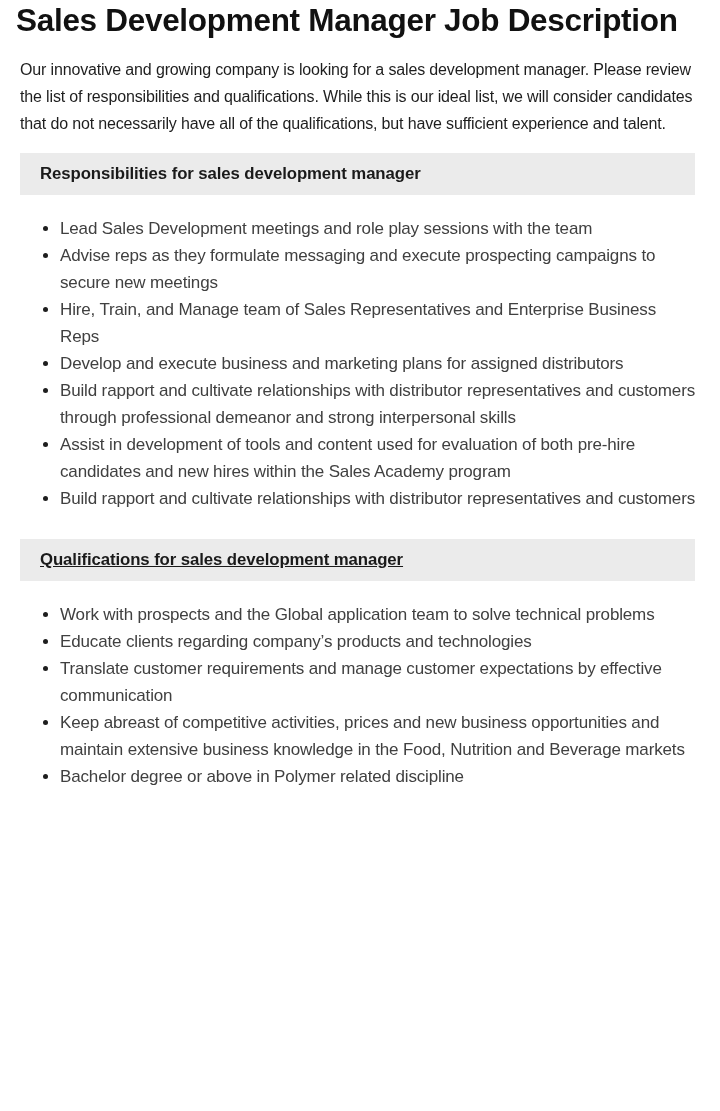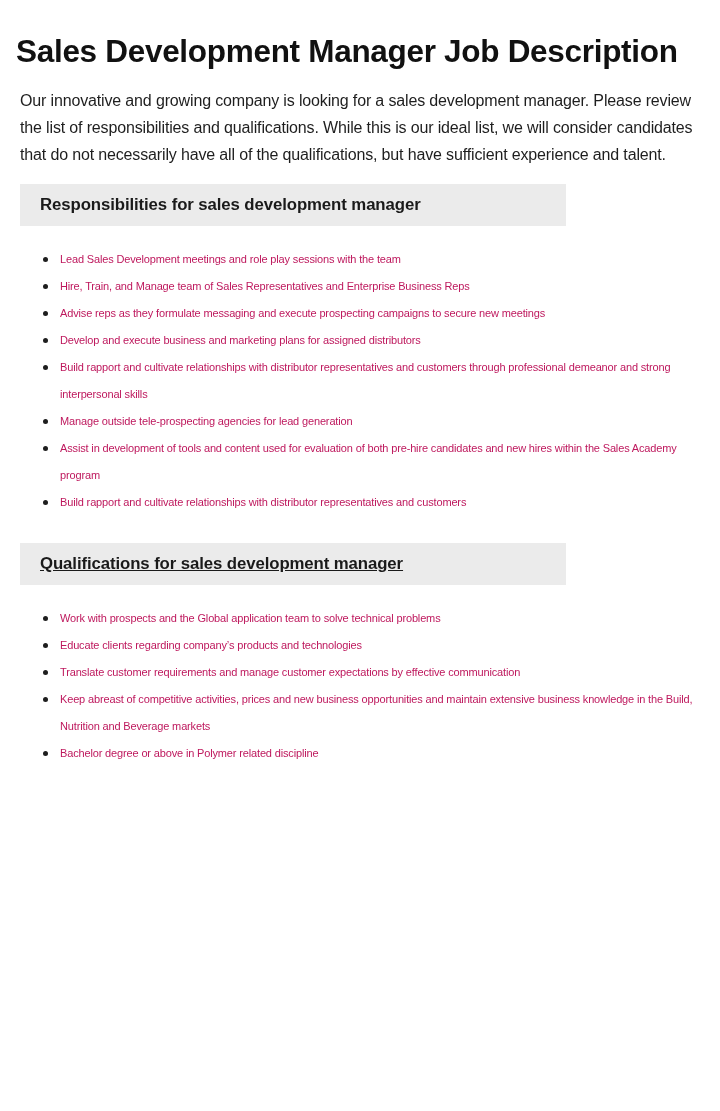--- a/index.html
+++ b/index.html
@@ -18,62 +18,62 @@
       padding: 0 20px 0 20px;
       box-sizing: border-box;
       width: 720px;
     }
     .title {
       font-family: "Liberation Sans", "DejaVu Sans", sans-serif;
       font-weight: bold;
       font-size: 31.5px;
       letter-spacing: -0.3px;
       color: #111111;
-      margin: 16px;
-      padding-top: 15px;
+      margin: 0;
+      padding-top: 0;
       padding-left: 0;
       margin-left: -4px;
       line-height: 40px;
       white-space: nowrap;
     }
     .intro {
       margin: 16px 0 0 0;
       font-size: 16px;
       line-height: 27px;
       color: #1e1e1e;
       letter-spacing: -0.15px;
     }
     .section-header {
       margin-top: 16px;
       background: #ebebeb;
       height: 42px;
-      width: 546px;
+      width: 675px;
       box-sizing: border-box;
       padding-left: 20px;
       display: flex;
       align-items: center;
       font-weight: bold;
       font-size: 16.8px;
       color: #1a1a1a;
       letter-spacing: -0.1px;
     }
     .section-header.second {
       margin-top: 27px;
       text-decoration: underline;
     }
     ul.items {
       list-style: none;
       margin: 20px 0 0 0;
       padding: 0 0 0 40px;
     }
     ul.items li {
       position: relative;
-      font-size: 11px;
+      font-size: 17px;
       line-height: 27px;
-      color: #be185d;
+      color: #404040;
       letter-spacing: -0.15px;
       padding-right: 2px;
     }
     ul.items li::before {
       content: "";
       position: absolute;
       left: -17px;
       top: 11px;
       width: 5px;
       height: 5px;
@@ -84,30 +84,29 @@
 </head>
 <body>
 
 <div class="page">
   <h1 class="title">Sales Development Manager Job Description</h1>
   <p class="intro">Our innovative and growing company is looking for a sales development manager. Please review the list of responsibilities and qualifications. While this is our ideal list, we will consider candidates that do not necessarily have all of the qualifications, but have sufficient experience and talent.</p>
 
   <div class="section-header">Responsibilities for sales development manager</div>
   <ul class="items">
     <li>Lead Sales Development meetings and role play sessions with the team</li>
+    <li>Advise reps as they formulate messaging and execute prospecting campaigns to secure new meetings</li>
     <li>Hire, Train, and Manage team of Sales Representatives and Enterprise Business Reps</li>
-    <li>Advise reps as they formulate messaging and execute prospecting campaigns to secure new meetings</li>
     <li>Develop and execute business and marketing plans for assigned distributors</li>
     <li>Build rapport and cultivate relationships with distributor representatives and customers through professional demeanor and strong interpersonal skills</li>
-    <li>Manage outside tele-prospecting agencies for lead generation</li>
     <li>Assist in development of tools and content used for evaluation of both pre-hire candidates and new hires within the Sales Academy program</li>
     <li>Build rapport and cultivate relationships with distributor representatives and customers</li>
   </ul>
 
   <div class="section-header second">Qualifications for sales development manager</div>
   <ul class="items">
     <li>Work with prospects and the Global application team to solve technical problems</li>
     <li>Educate clients regarding company’s products and technologies</li>
     <li>Translate customer requirements and manage customer expectations by effective communication</li>
-    <li>Keep abreast of competitive activities, prices and new business opportunities and maintain extensive business knowledge in the Build, Nutrition and Beverage markets</li>
+    <li>Keep abreast of competitive activities, prices and new business opportunities and maintain extensive business knowledge in the Food, Nutrition and Beverage markets</li>
     <li>Bachelor degree or above in Polymer related discipline</li>
   </ul>
 </div>
 
 </body></html>

